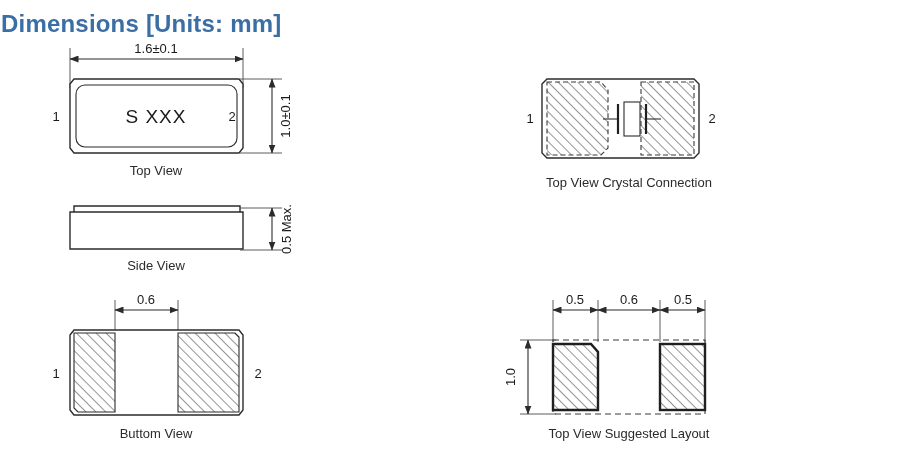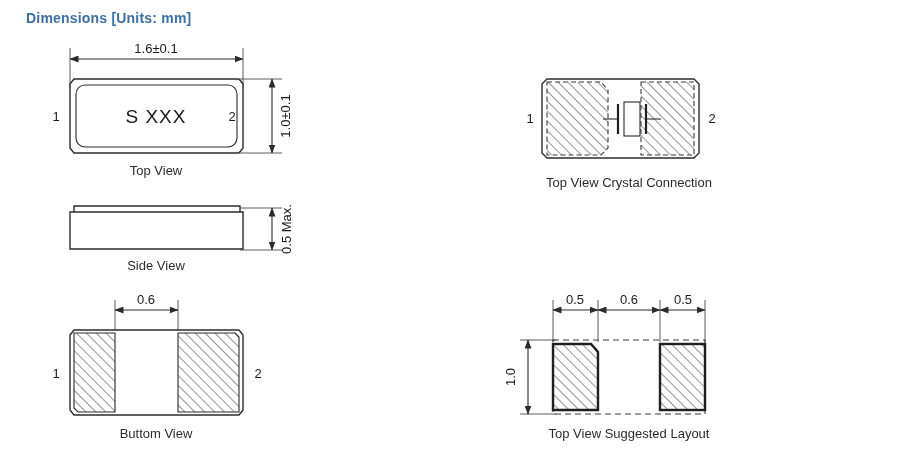--- a/index.html
+++ b/index.html
@@ -10,23 +10,23 @@
   body {
     width: 920px;
     height: 460px;
     position: relative;
     overflow: hidden;
     font-family: "Liberation Sans", sans-serif;
     color: #1a1a1a;
   }
   #page-title {
     position: absolute;
-    left: 26px;
+    left: 1px;
     top: 10px;
-    font-size: 14px;
+    font-size: 24px;
     font-weight: bold;
     color: #3a6ea5;
     letter-spacing: 0.2px;
     white-space: nowrap;
   }
   .drawing-svg {
     position: absolute;
     left: 0;
     top: 0;
   }

